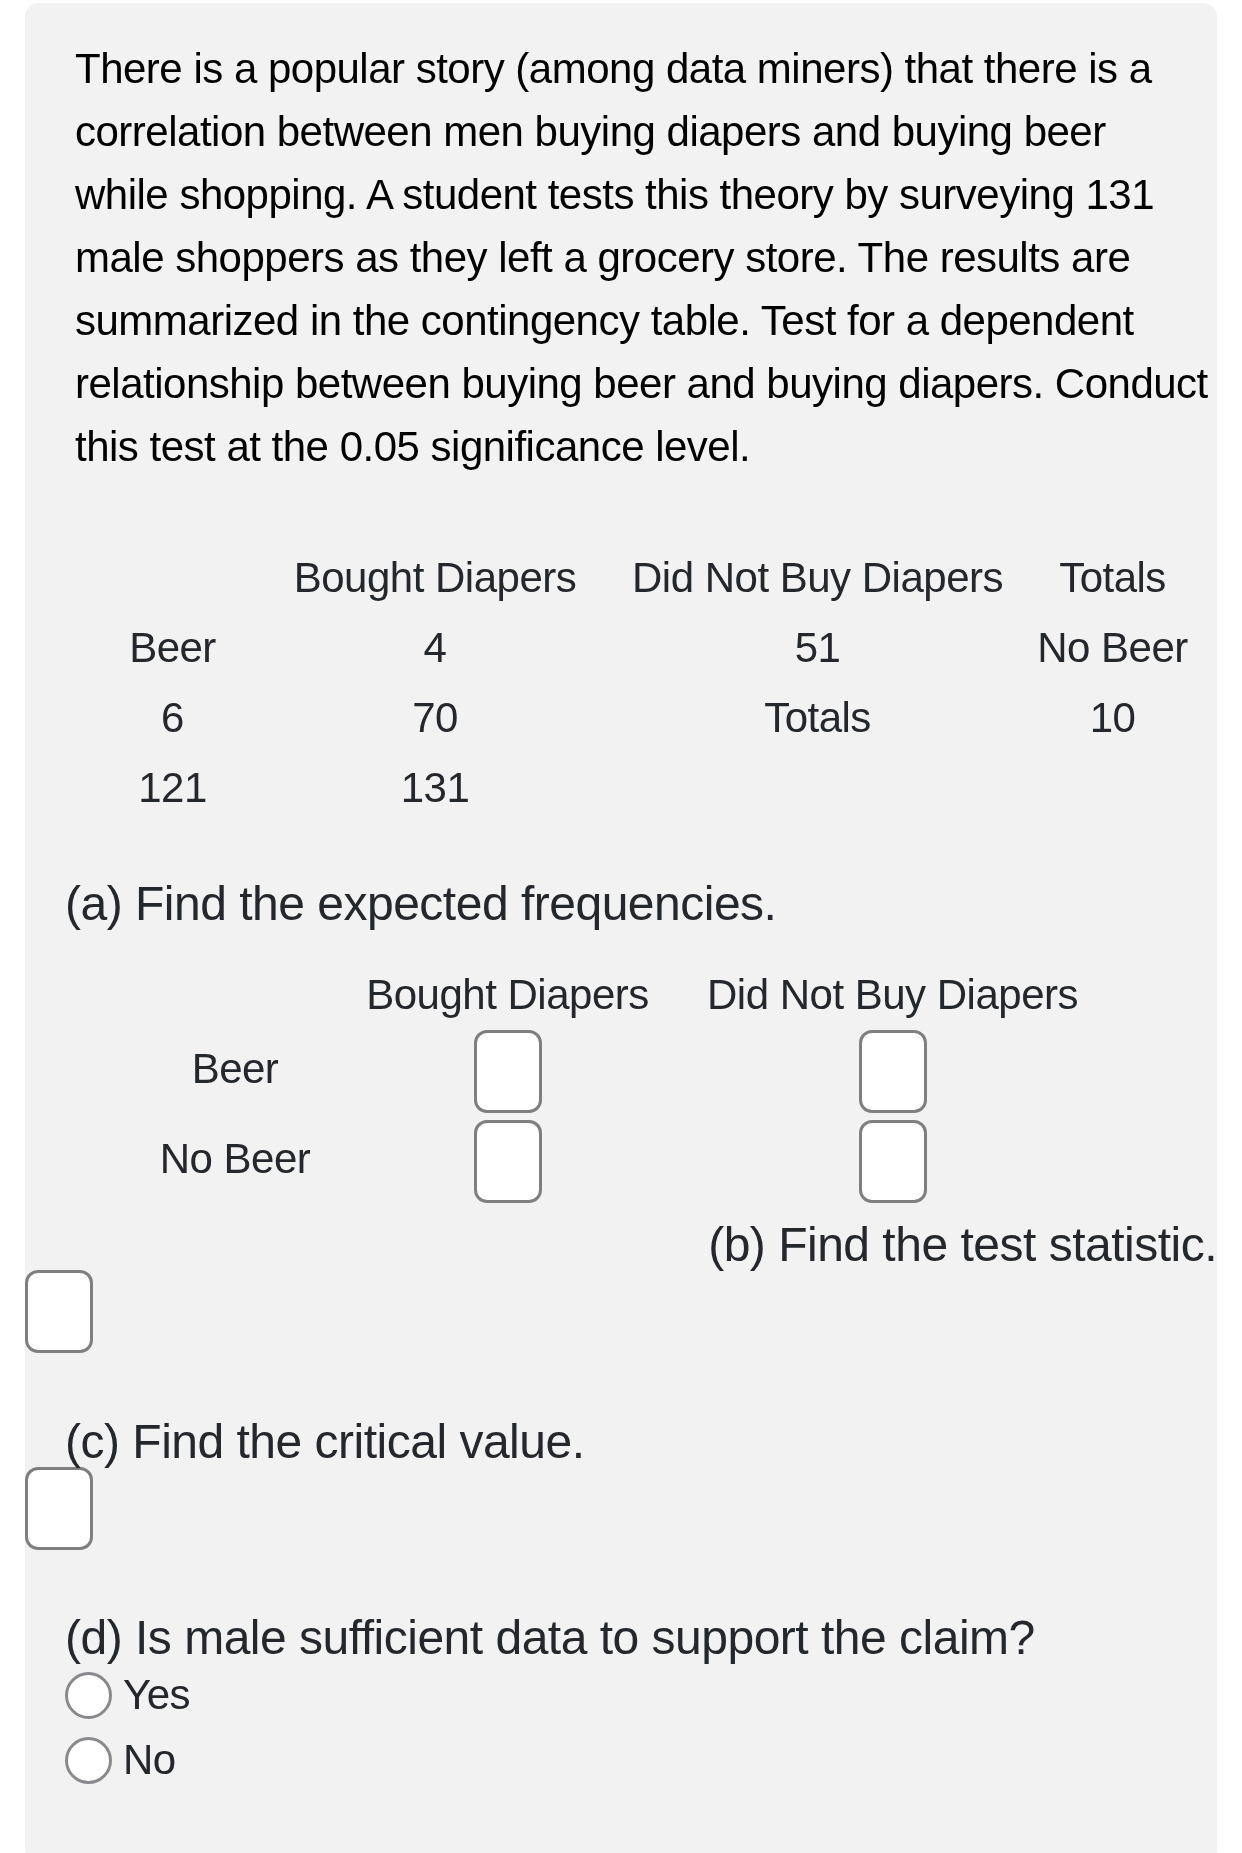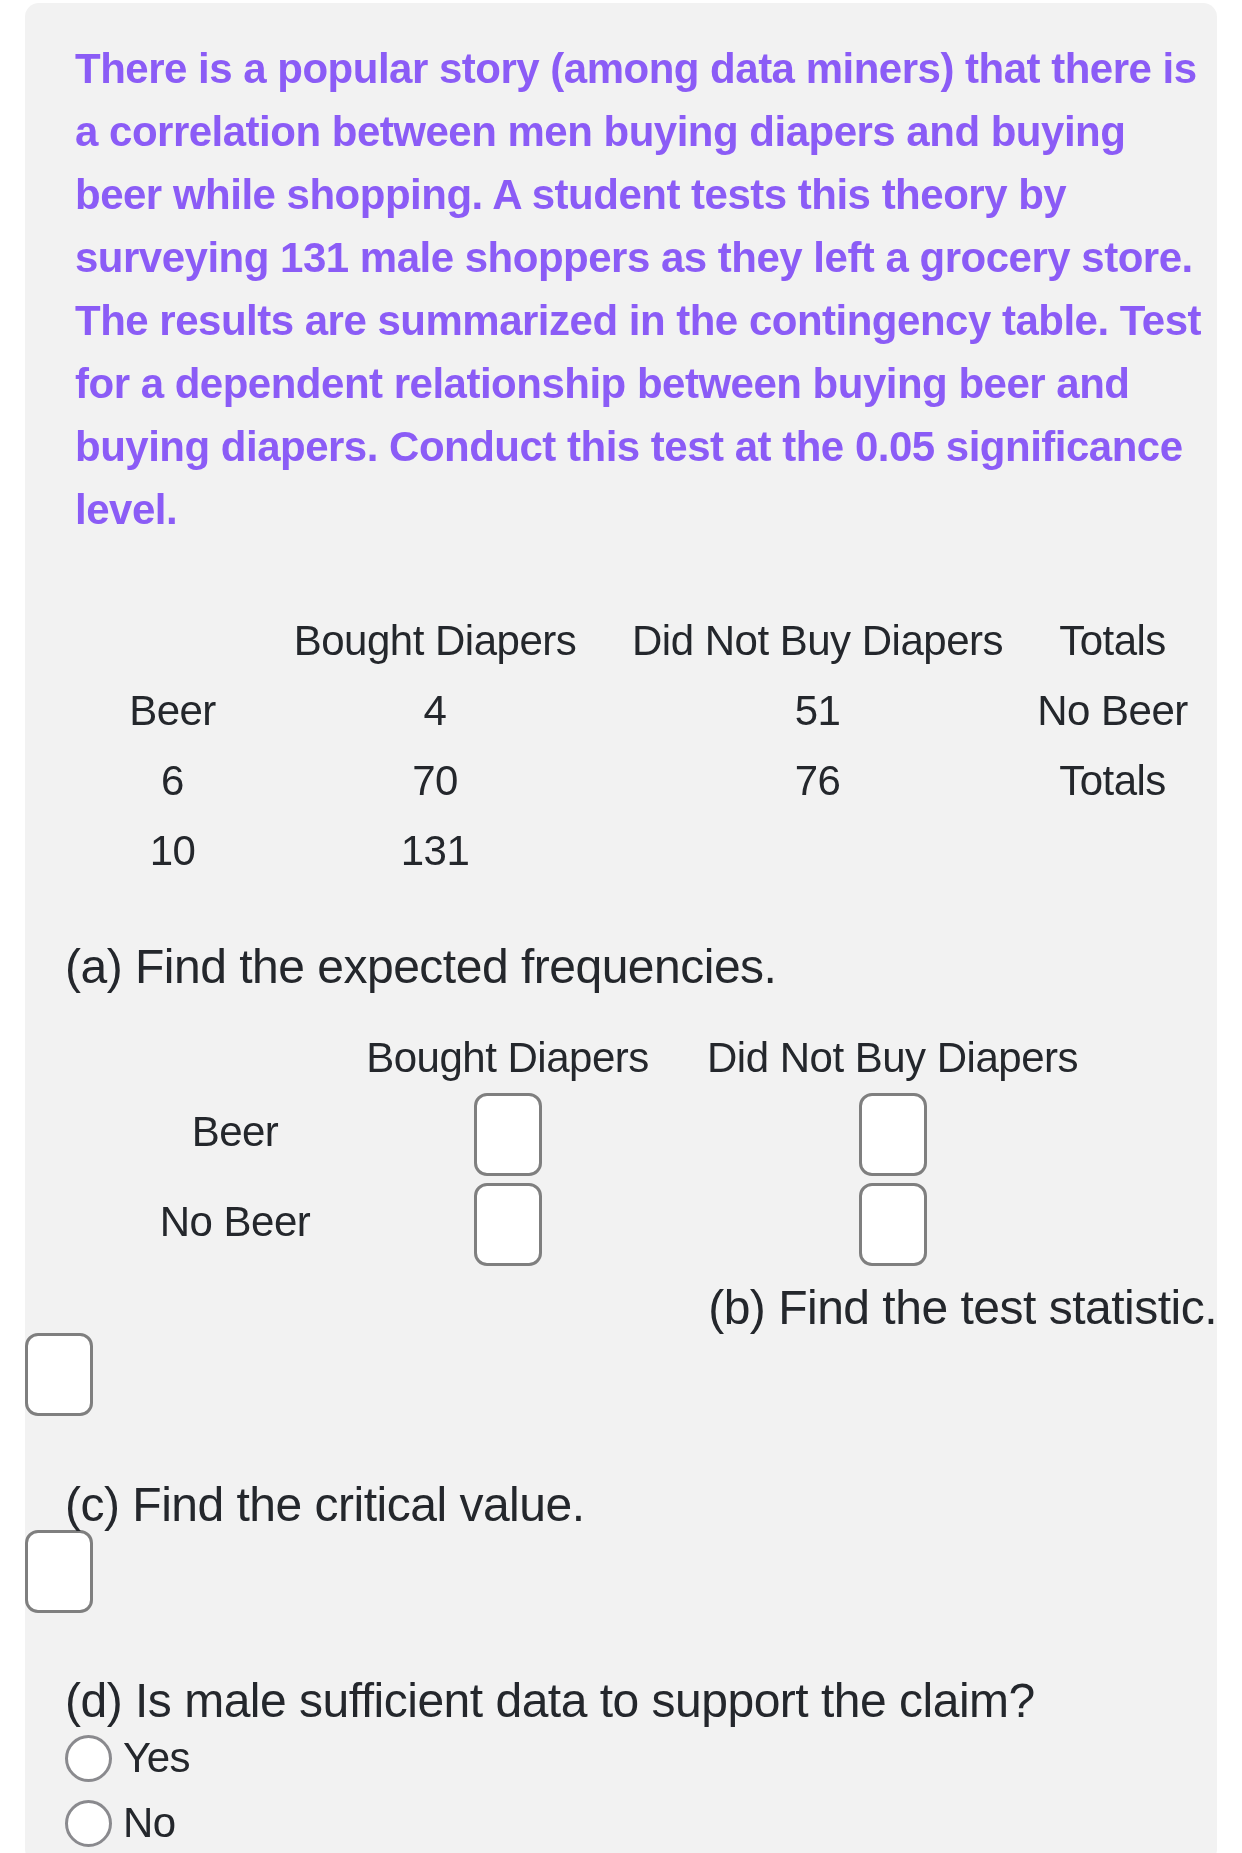--- a/index.html
+++ b/index.html
@@ -21,22 +21,21 @@
     background: #f2f2f2;
     border-radius: 14px;
     box-sizing: border-box;
     overflow: hidden;
   }
   .question-text {
     margin: 34px 0 0 50px;
     width: 1135px;
     font-size: 42px;
     line-height: 63px;
-    color: #8b5cf6;
-    font-weight: bold;
+    color: #000000;
   }
   
   .ctable {
     display: grid;
     grid-template-columns: 195px 330px 435px 155px;
     margin: 65px 0 0 50px;
   }
   .ctable > div {
     height: 70px;
     display: flex;
@@ -140,24 +139,24 @@
     <div>Did Not Buy Diapers</div>
     <div>Totals</div>
 
     <div>Beer</div>
     <div>4</div>
     <div>51</div>
 
     <div>No Beer</div>
     <div>6</div>
     <div>70</div>
-    <div>76</div>
 
     <div>Totals</div>
     <div>10</div>
+    <div>121</div>
     <div>131</div>
   </div>
 
   <div class="prompt prompt-a">(a) Find the expected frequencies.</div>
 
   <div class="agrid">
     <div class="ahead"></div>
     <div class="ahead">Bought Diapers</div>
     <div class="ahead">Did Not Buy Diapers</div>
 

